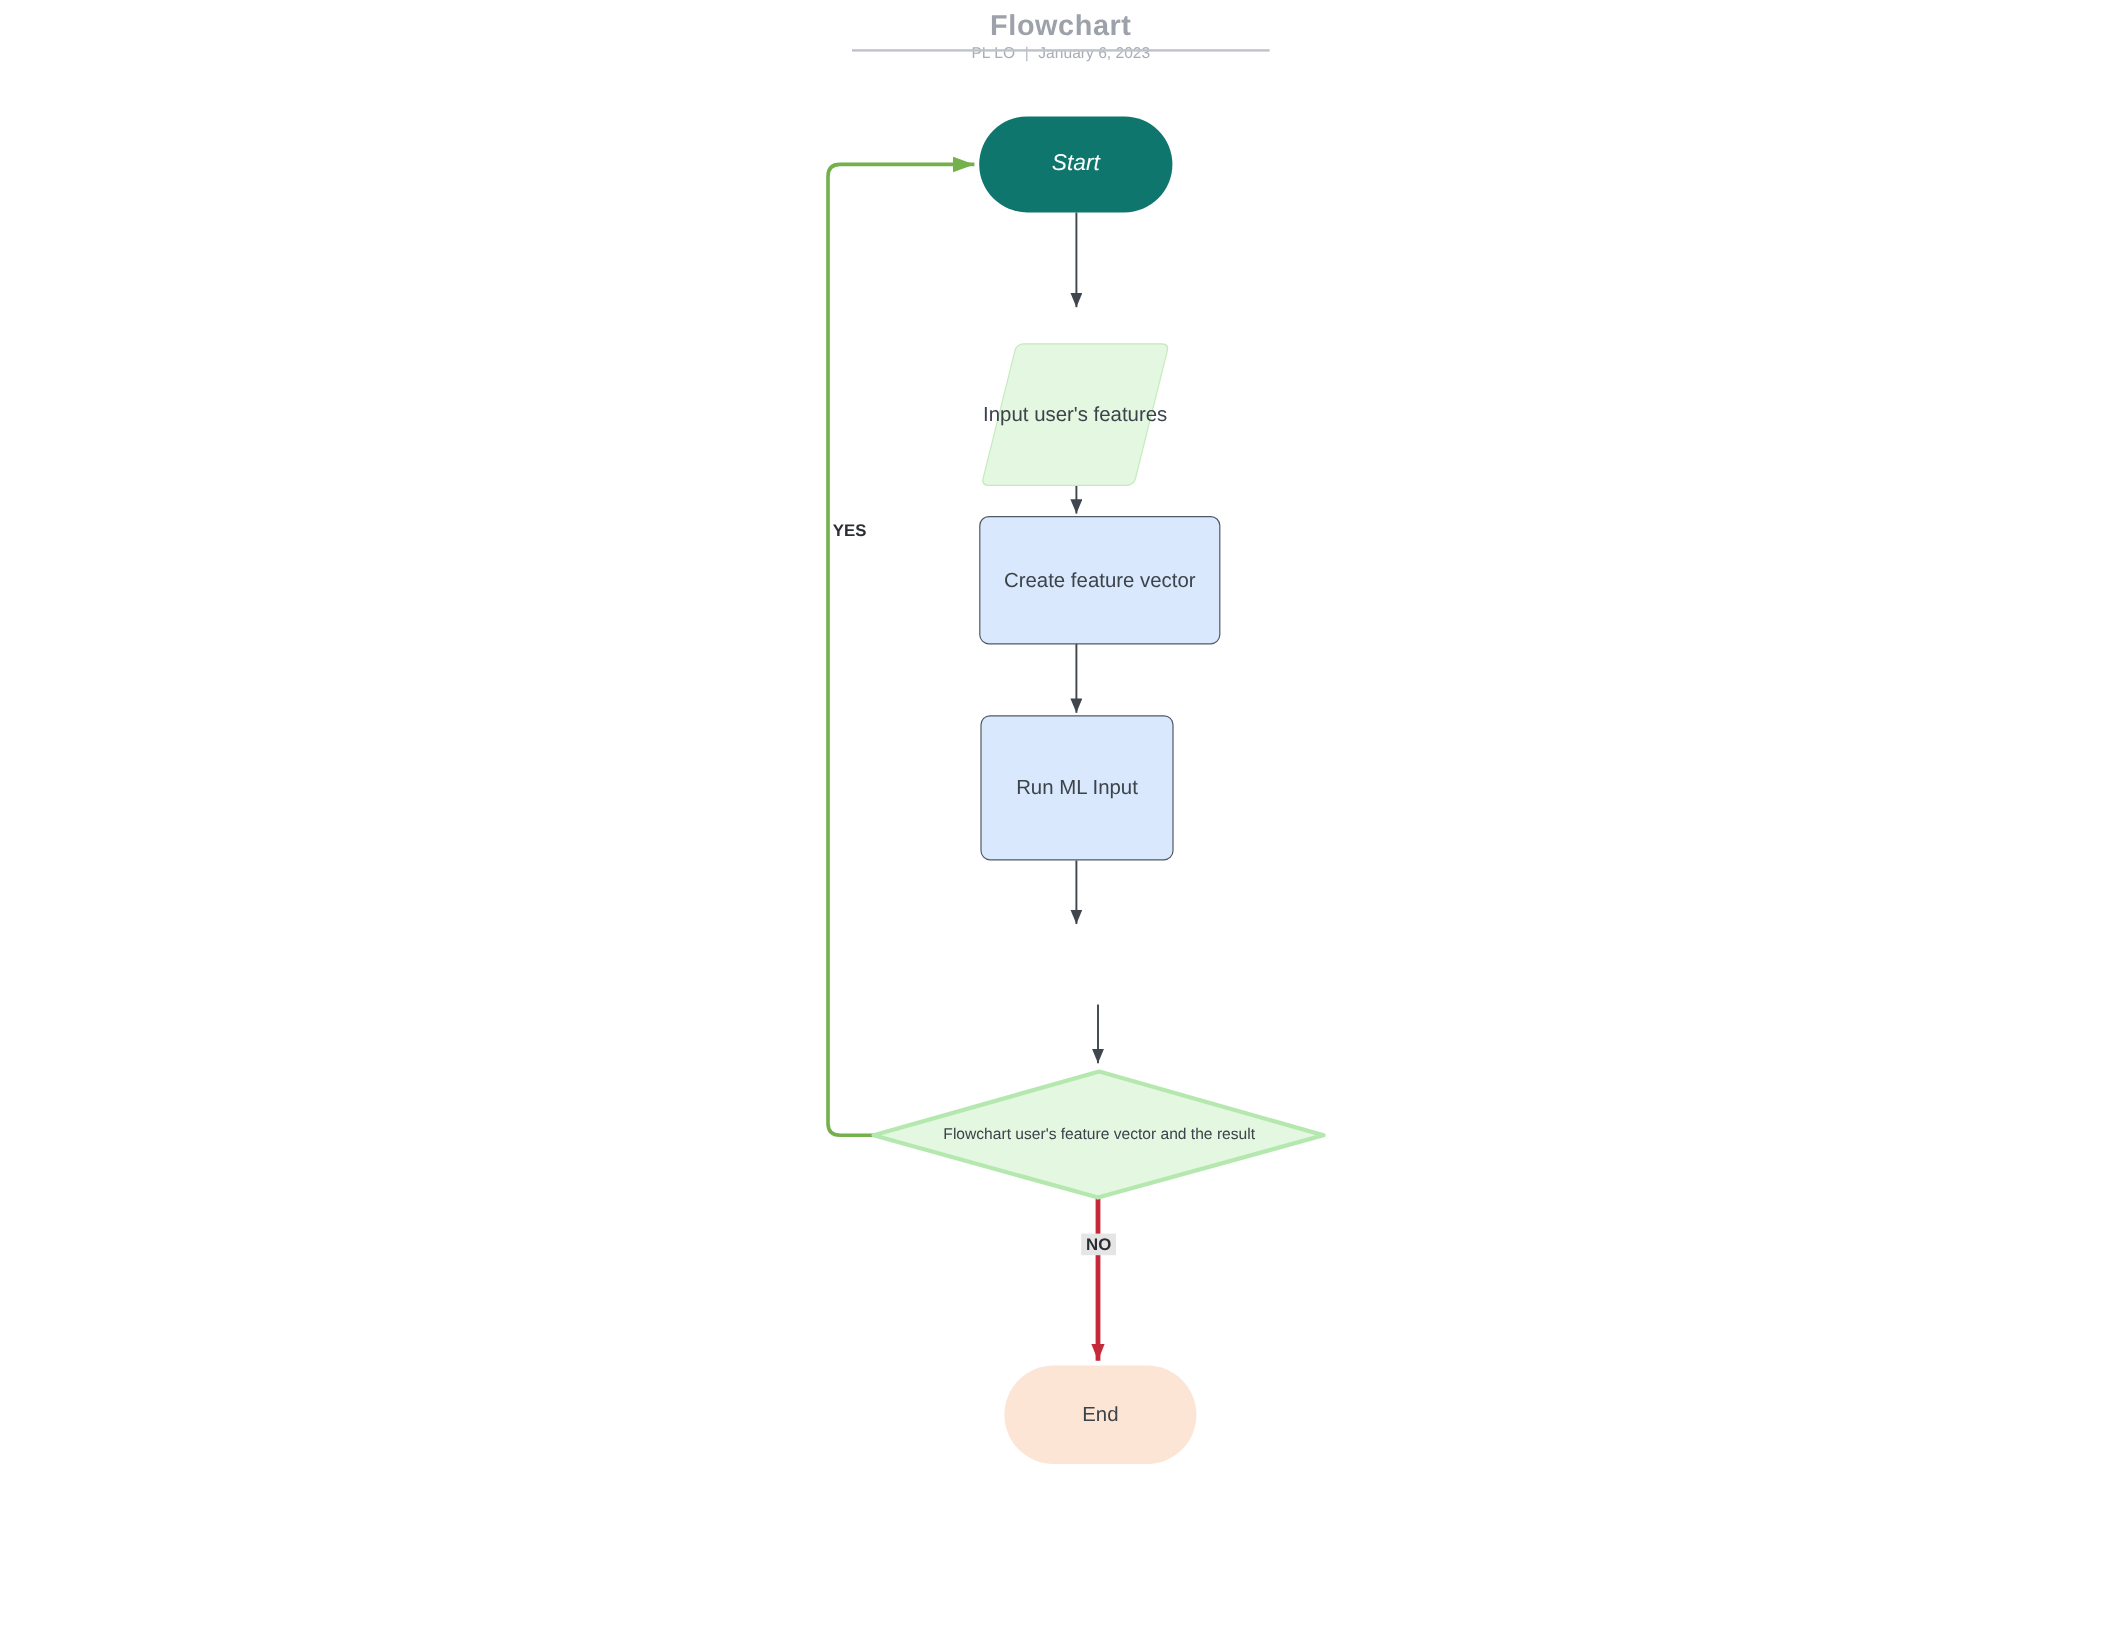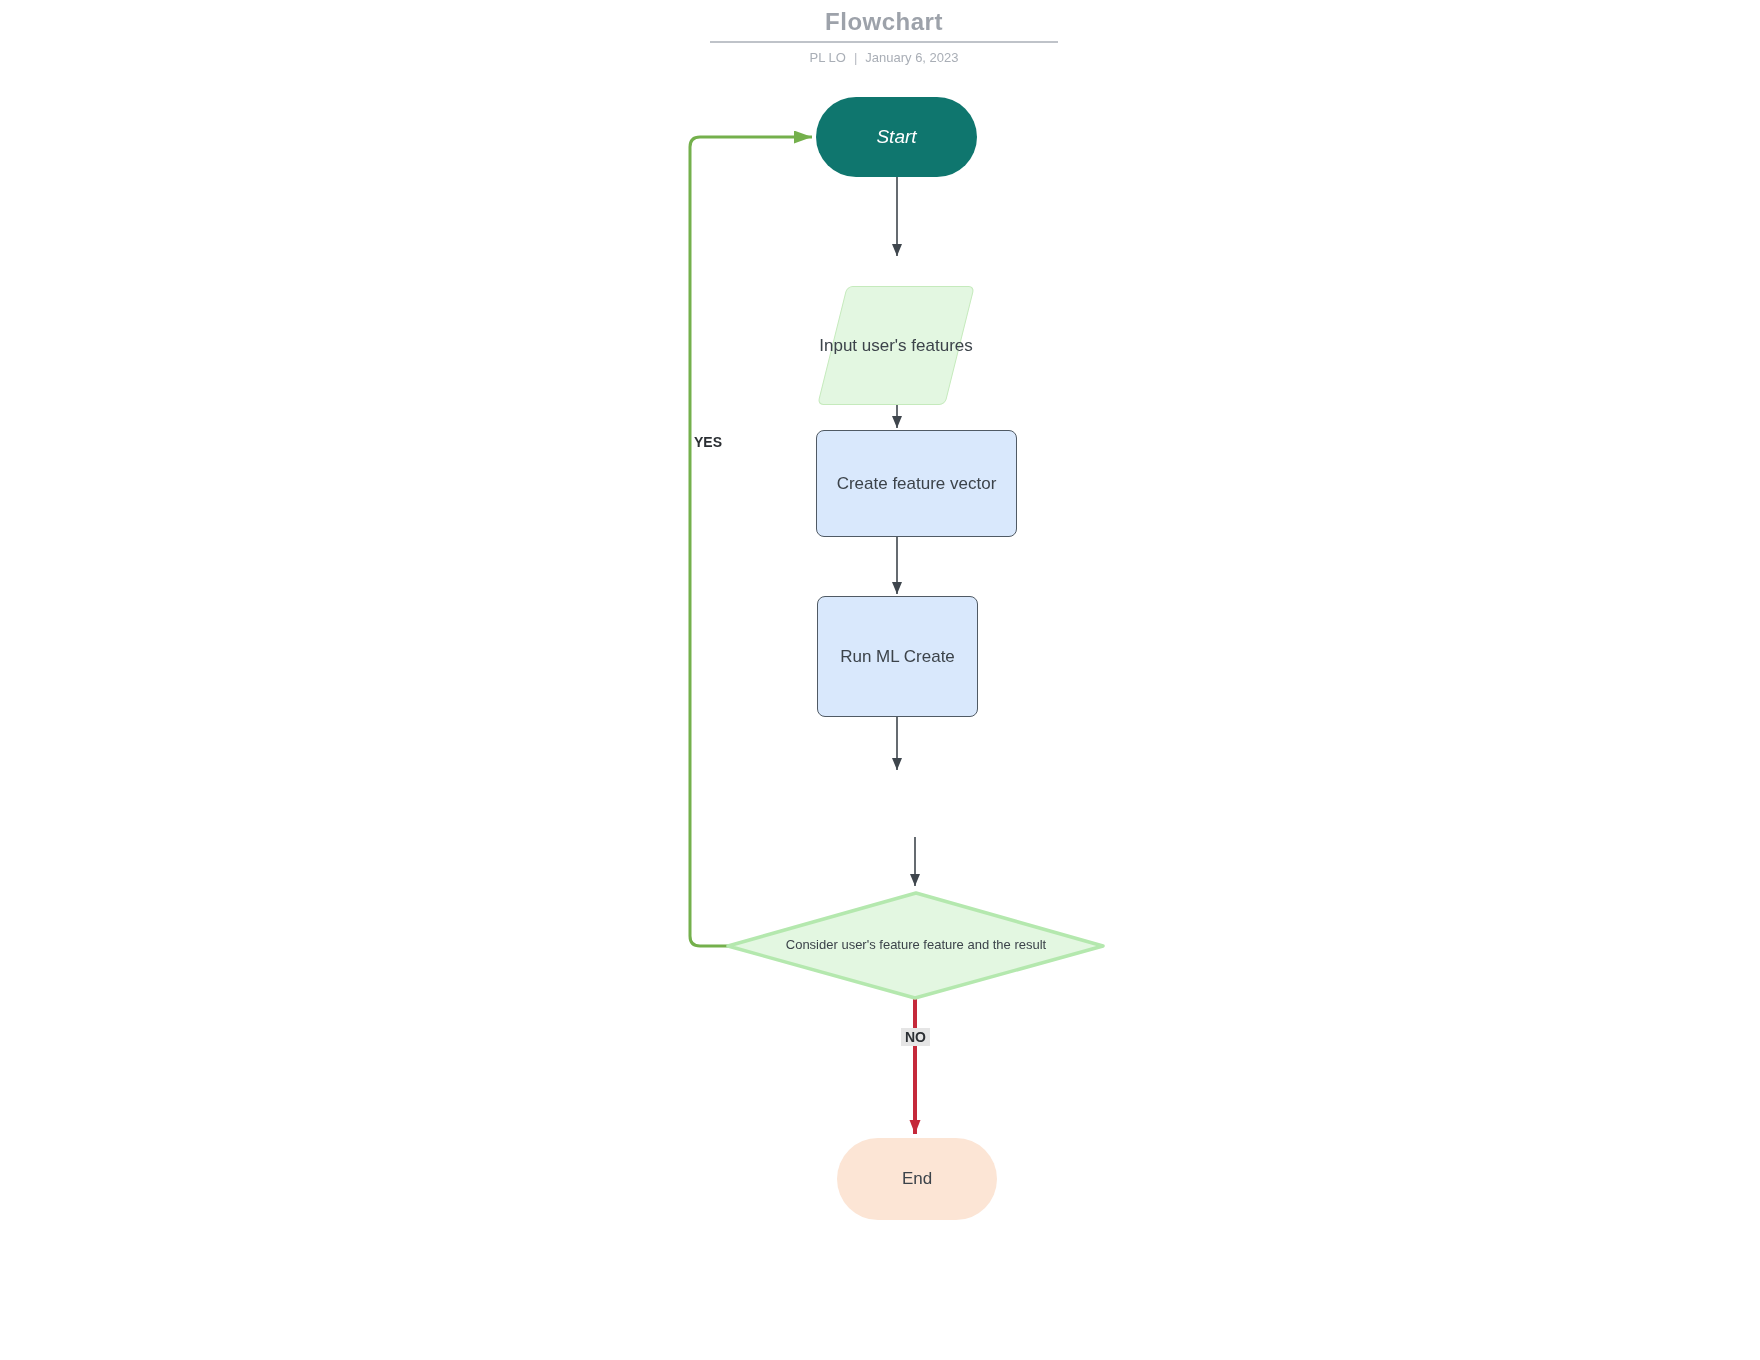--- a/index.html
+++ b/index.html
@@ -3,21 +3,21 @@
 <meta charset="utf-8">
 <style>
   html,body{margin:0;padding:0;background:#ffffff;}
   .canvas{position:relative;width:1760px;height:1360px;background:#ffffff;overflow:hidden;
           font-family:"Liberation Sans", sans-serif;}
 
   
   .hdr{position:absolute;left:634px;top:0;width:500px;text-align:center;}
   .hdr h1{margin:8px 0 0 0;font-size:24px;font-weight:bold;color:#9da2aa;letter-spacing:.5px;}
   .hdr .rule{position:absolute;left:76px;top:41px;width:348px;height:2px;background:#bfc3c9;}
-  .hdr .sub{margin-top:14px;font-size:13px;color:#a9aeb6;}
+  .hdr .sub{font-size:13px;color:#a9aeb6;}
   .hdr .sub .sep{margin:0 8px;color:#b6bac2;}
 
   
   svg.layer{position:absolute;left:0;top:0;}
   .edge-dark{stroke:#3f464d;stroke-width:1.6;fill:none;}
   .edge-red{stroke:#c5293a;stroke-width:4;fill:none;}
   .edge-green{stroke:#74b04c;stroke-width:3;fill:none;}
   .mdark{fill:#3f464d;}
   .mred{fill:#c5293a;}
   .mgreen{fill:#74b04c;}
@@ -100,25 +100,25 @@
   <div class="para para1">
     <div class="bg"></div>
     <div class="lbl">Input user's features</div>
   </div>
 
   <div class="node rect1">
     <span>Create feature vector</span>
   </div>
 
   <div class="node rect2">
-    <span>Run ML Create</span>
+    <span>Run ML Input</span>
   </div>
 
 
-  <div class="diamond-lbl">Consider user's feature feature and the result</div>
+  <div class="diamond-lbl">Flowchart user's feature vector and the result</div>
 
   <div class="node endn">
     <span>End</span>
   </div>
 
   <div class="edge-label yes">YES</div>
   <div class="edge-label no">NO</div>
 
 </div>
 

